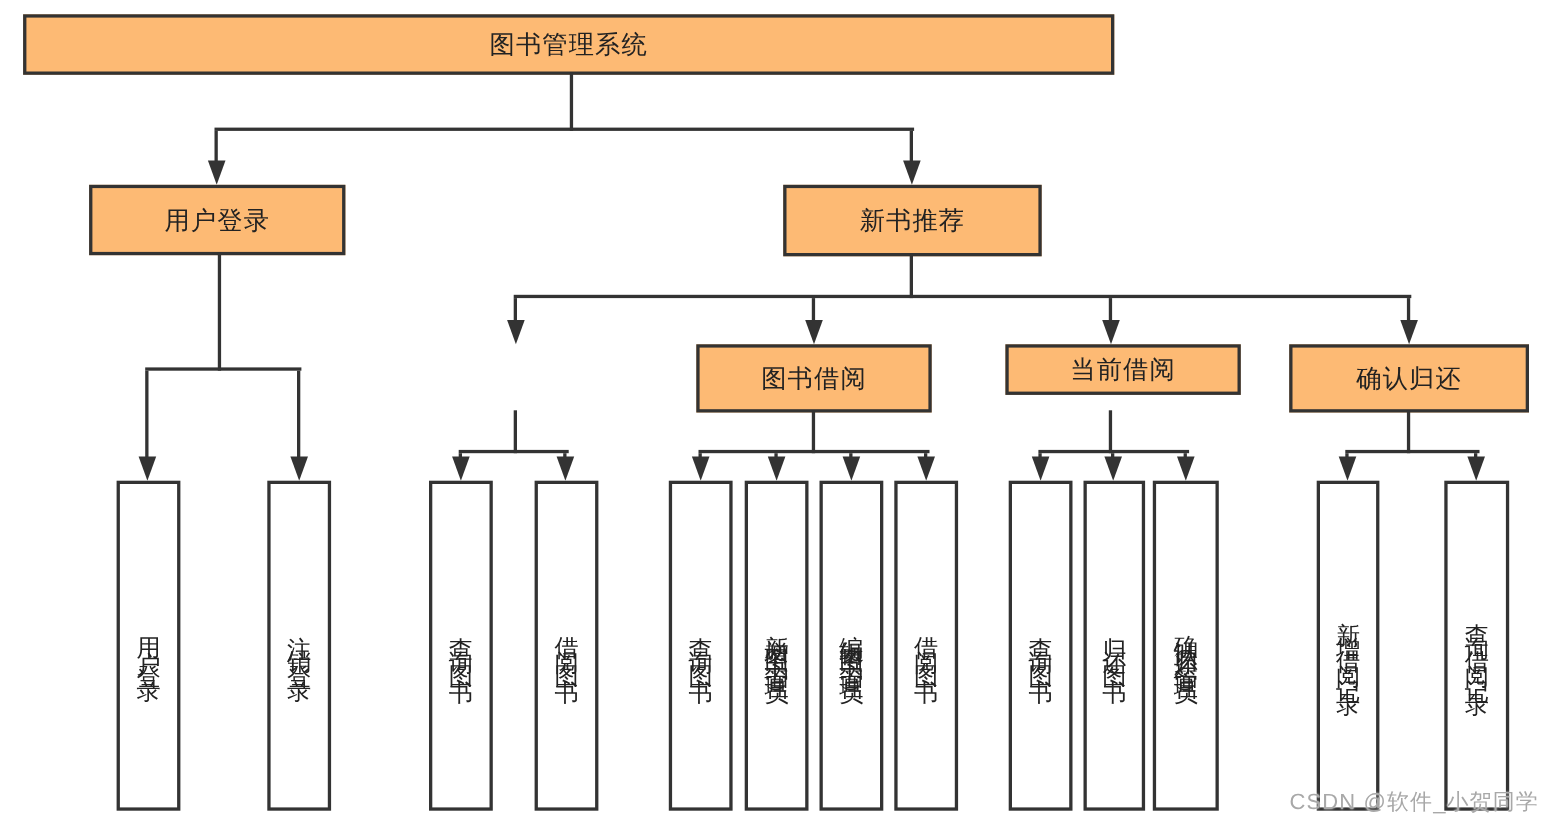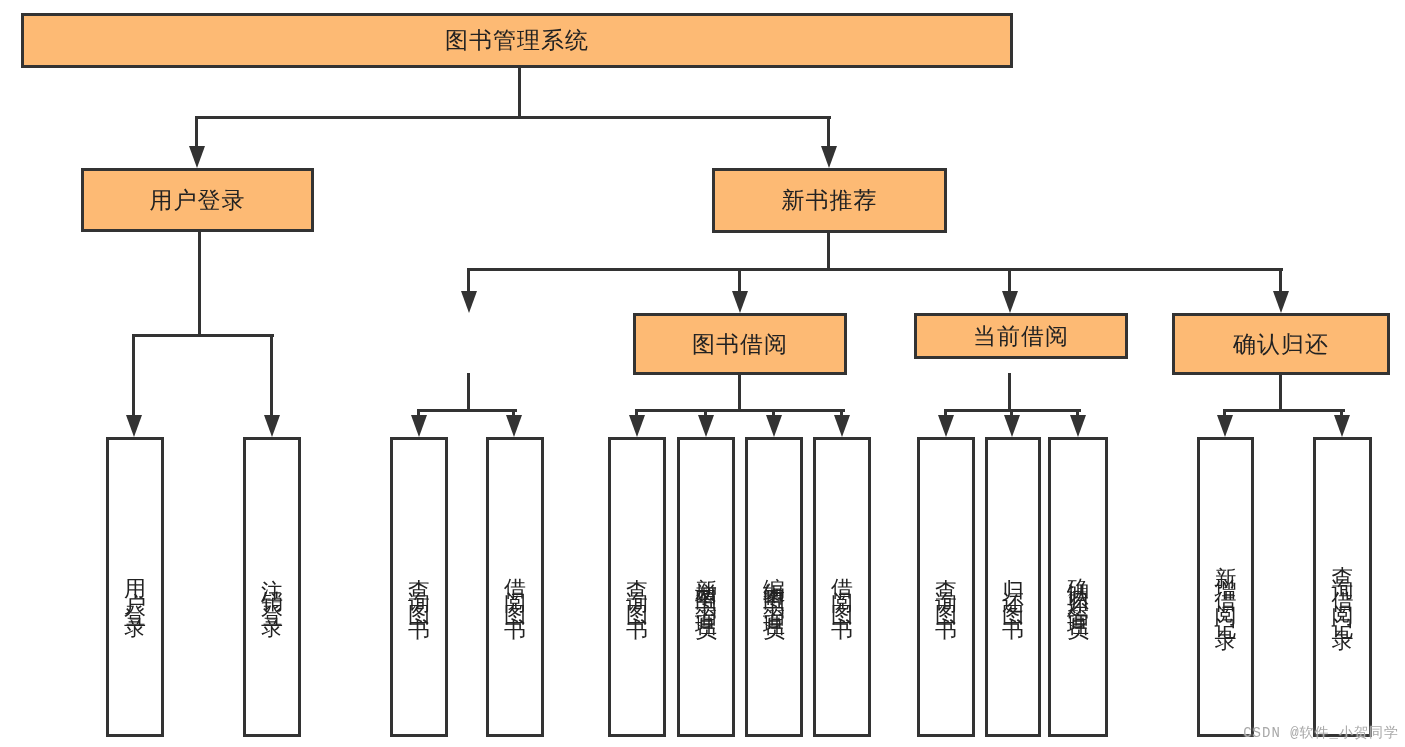--- a/index.html
+++ b/index.html
@@ -42,25 +42,24 @@
     position:absolute;left:6px;top:0;width:3px;height:calc(100% - 20px);
     background:var(--line);
   }
   .arrow .head{
     position:absolute;left:0;bottom:0;width:0;height:0;
     border-left:8px solid transparent;border-right:8px solid transparent;
     border-top:22px solid var(--line);
   }
   .watermark{
     position:absolute;right:6px;bottom:5px;
-    font-size:14px;color:var(--watermark);
+    font-size:20px;color:var(--watermark);
     letter-spacing:1px;white-space:nowrap;
     text-shadow:0 0 2px #ffffff;
     z-index:5;
-    font-family:Liberation Mono, monospace;
   }
 </style>
 </head>
 <body>
 
 <div id="canvas">
 
   <div class="box" style="left:21px;top:13px;width:992px;height:55px;">图书管理系统</div>
 
   <div class="vline" style="left:518px;top:66px;height:53px;"></div>

